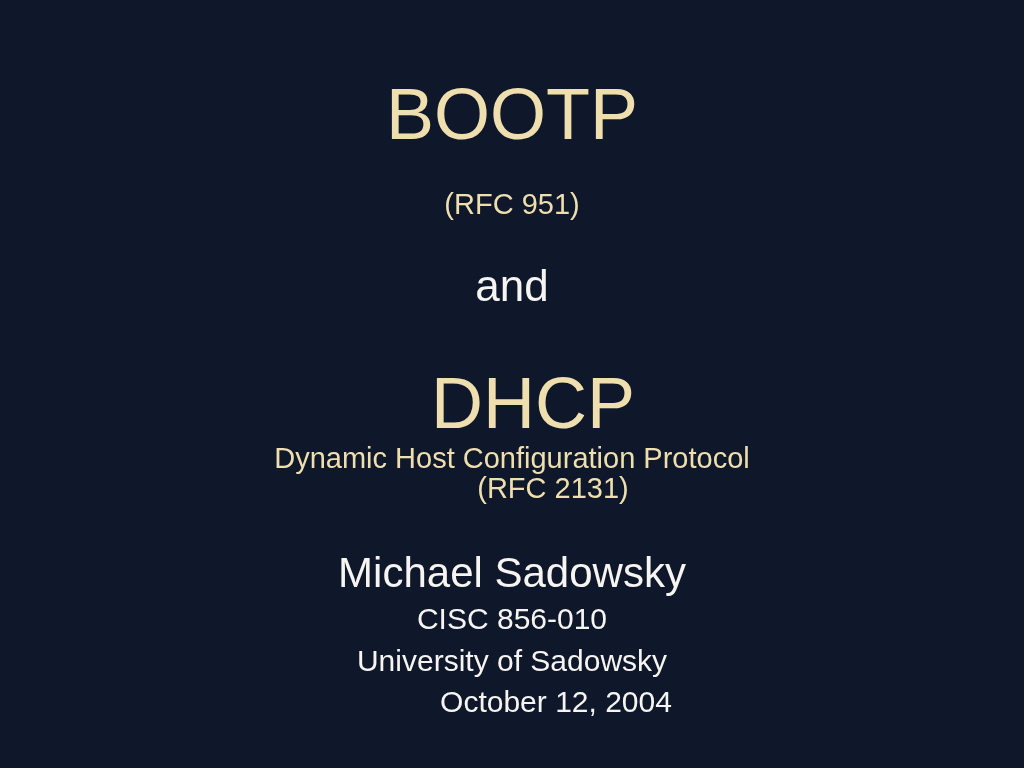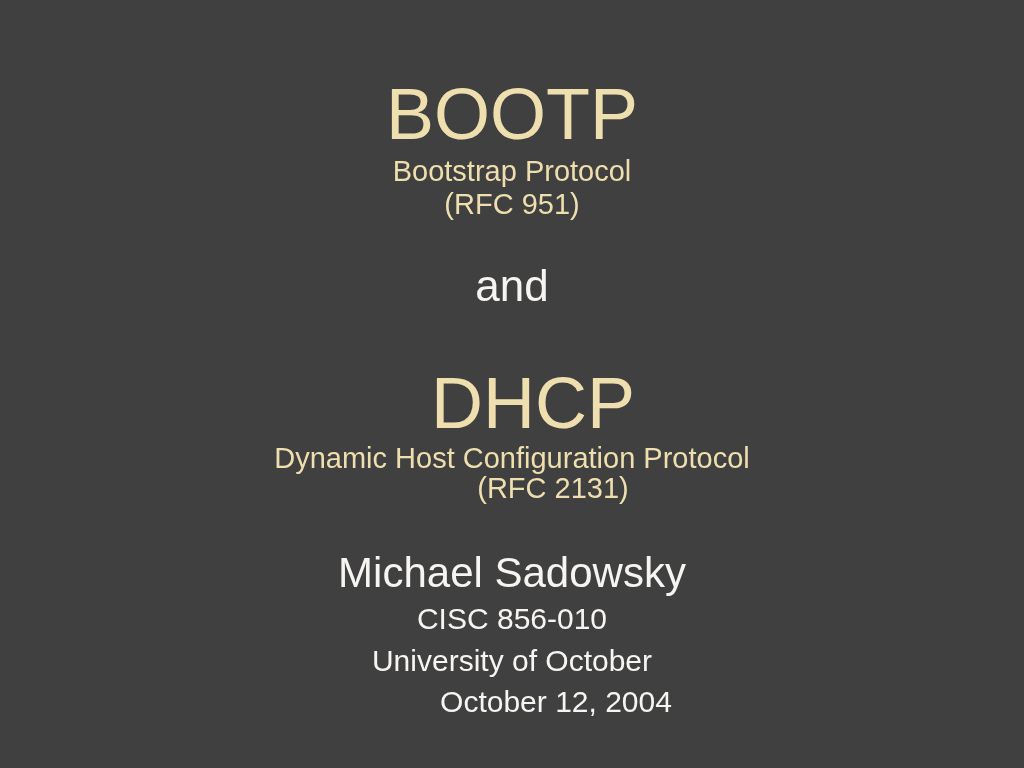--- a/index.html
+++ b/index.html
@@ -41,37 +41,36 @@
   #dhcp-subtitle  { top: 444px; }
   #dhcp-rfc       { top: 474px; padding-left: 41px; }
   #author-name    { top: 552px; }
   #author-course  { top: 604px; }
   #author-univ    { top: 646px; }
   #author-date    { top: 687px; padding-left: 44px; }
 </style>
 </head>
 <body>
 
-<div class="slide" style="background: #404040;">
+<div class="slide" style="background: #0f172a;">
 
   <div class="line t-main cream" id="bootp-title" style="color: rgb(239, 223, 174);">BOOTP</div>
 
-  <div class="line t-sub cream" id="bootp-subtitle" style="color: rgb(239, 223, 174);">Bootstrap Protocol</div>
 
   <div class="line t-sub cream" id="bootp-rfc" style="color: rgb(239, 223, 174);">(RFC 951)</div>
 
   <div class="line c-and white" id="connector-and" style="color: rgb(247, 245, 242);">and</div>
 
   <div class="line t-main cream" id="dhcp-title" style="color: rgb(239, 223, 174); padding-left: 21px;">DHCP</div>
 
   <div class="line t-sub cream" id="dhcp-subtitle" style="color: rgb(239, 223, 174);">Dynamic Host Configuration Protocol</div>
 
   <div class="line t-sub cream" id="dhcp-rfc" style="color: rgb(239, 223, 174);">(RFC 2131)</div>
 
   <div class="line a-name white" id="author-name" style="color: rgb(247, 245, 242);">Michael Sadowsky</div>
 
   <div class="line a-line white" id="author-course" style="color: rgb(247, 245, 242);">CISC 856-010</div>
 
-  <div class="line a-line white" id="author-univ" style="color: rgb(247, 245, 242);">University of October</div>
+  <div class="line a-line white" id="author-univ" style="color: rgb(247, 245, 242);">University of Sadowsky</div>
 
   <div class="line a-line white" id="author-date" style="color: rgb(247, 245, 242);">October 12, 2004</div>
 
 </div>
 
 </body></html>

